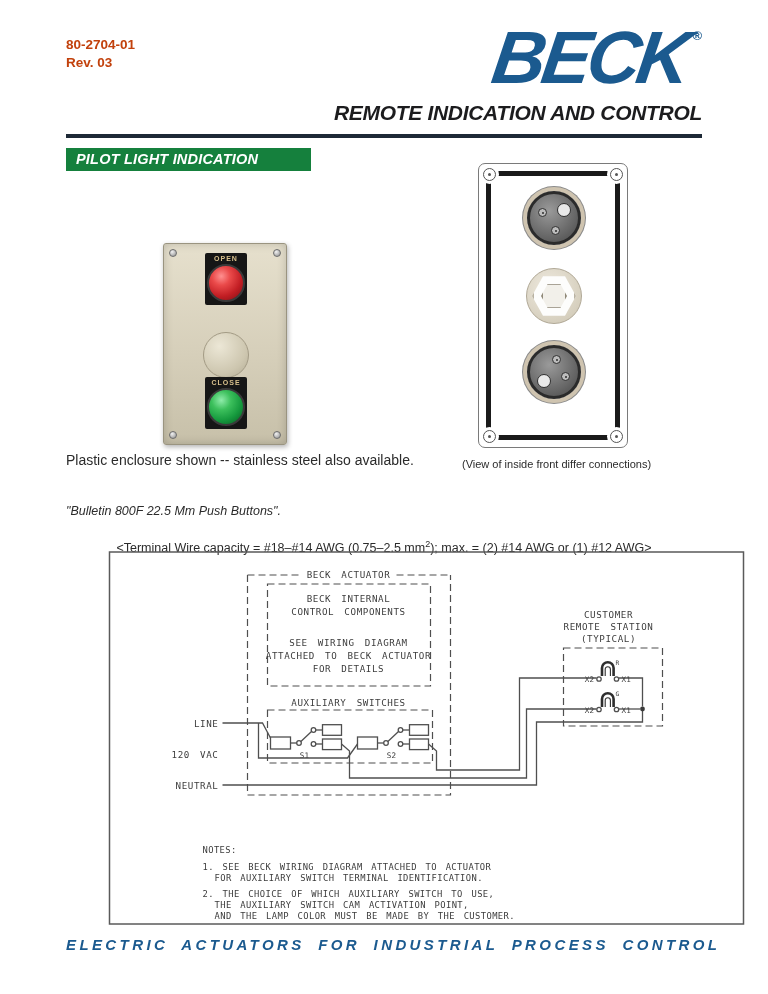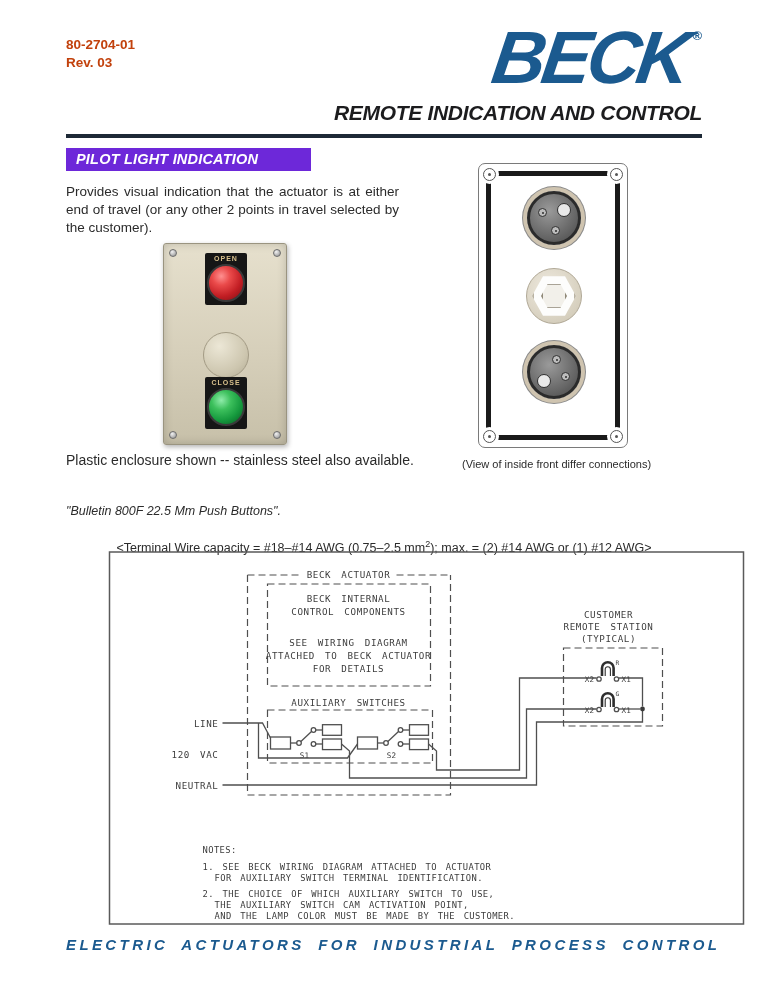--- a/index.html
+++ b/index.html
@@ -10,21 +10,21 @@
   
   .docnum { position:absolute; left:66px; top:36px; font-size:13.5px; font-weight:bold; color:#c2410c; line-height:1.35; }
   .logo-wrap { position:absolute; right:66px; top:28px; text-align:right; }
   .beck-logo { display:inline-block; font-size:74px; line-height:0.82; font-weight:bold; font-style:italic;
                color:#1b5a8f; letter-spacing:-4px; transform:skewX(-8deg); }
   .beck-reg { display:inline-block; font-size:13px; color:#1b5a8f; vertical-align:top; margin-left:6px; font-style:normal; font-weight:bold; }
   .tagline { margin-top:12px; font-size:21px; font-weight:bold; font-style:italic; color:#1c1c1e; letter-spacing:-0.3px; }
   .header-rule { position:absolute; left:66px; top:134px; width:636px; height:4px; background:#1d2936; }
 
   
-  .sec-head { position:absolute; left:66px; top:148px; width:245px; height:23px; background:#6d28d9;
+  .sec-head { position:absolute; left:66px; top:148px; width:245px; height:23px; background:#15803d;
               color:#fff; font-size:14.5px; font-weight:bold; font-style:italic; line-height:23px; padding-left:10px; letter-spacing:0.2px; }
   .intro { position:absolute; left:66px; top:183px; width:333px; font-size:13.5px; line-height:1.33; text-align:justify; color:#2b2b2b; }
 
   
   .enclosure { position:absolute; left:163px; top:243px; width:124px; height:202px;
                background:linear-gradient(180deg,#e6e0cd 0%,#d6cfba 55%,#c7c0a9 100%);
                border:1px solid #9a9480; border-radius:3px;
                box-shadow:inset 0 0 10px rgba(0,0,0,.18), 1px 2px 5px rgba(0,0,0,.3); }
   .screw { position:absolute; width:8px; height:8px; border-radius:50%; border:1px solid #6d6d6d;
            background:radial-gradient(circle at 35% 30%, #f2f2f2, #8d8d8d); }
@@ -91,21 +91,20 @@
     <div>Rev. 03</div>
   </div>
 
   <div class="logo-wrap">
     <div><span class="beck-logo">BECK</span><span class="beck-reg">®</span></div>
     <div class="tagline">REMOTE INDICATION AND CONTROL</div>
   </div>
   <div class="header-rule"></div>
 
   <div class="sec-head">PILOT LIGHT INDICATION</div>
-  <div class="intro">Provides visual indication that the actuator is at either end of travel (or any other 2 points in travel selected by the customer).</div>
 
   <div class="enclosure">
     <div class="screw" style="left:5px;top:5px;"></div>
     <div class="screw" style="right:5px;top:5px;"></div>
     <div class="screw" style="left:5px;bottom:5px;"></div>
     <div class="screw" style="right:5px;bottom:5px;"></div>
 
     <div class="plate" style="top:9px;">
       <div class="plate-label">OPEN</div>
       <div class="lens red"></div>

